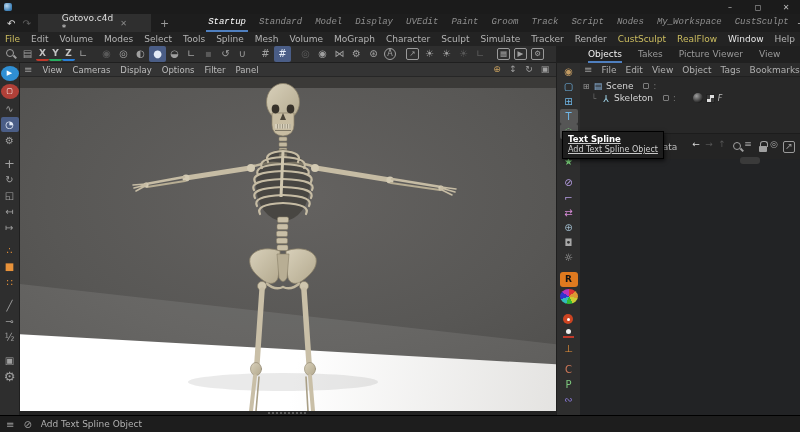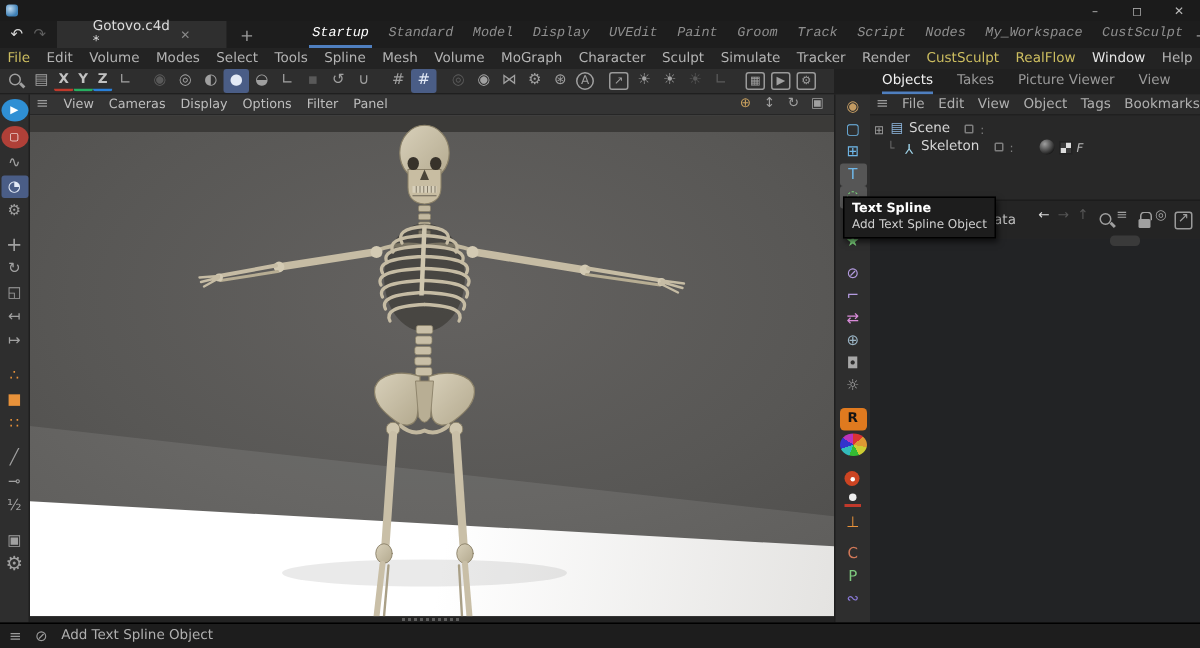--- a/index.html
+++ b/index.html
@@ -109,21 +109,21 @@
   .treeline{color:#6e6e6e;font-size:8px;width:8px;text-align:center;}
 
   .attrbar{position:absolute;left:0;top:70px;width:220px;height:26px;background:#242424;border-top:1px solid #1c1c1c;display:flex;align-items:center;}
   .attrtext{position:absolute;left:59px;top:8px;font-size:9px;color:#bdbdbd;}
   .attricons{margin-left:auto;display:flex;gap:1px;padding-right:3px;}
   .attricons .icn{width:12px;height:12px;font-size:9px;}
   .attrbody{position:absolute;left:0;top:96px;width:220px;height:256px;background:#222325;}
   .attr-pill{position:absolute;left:160px;top:94px;width:20px;height:7px;border-radius:3px;background:#3a3a3a;}
 
   
-  .tooltip{position:absolute;left:562px;top:131px;z-index:20;background:#1d1d1d;border:1px solid #000;box-shadow:1px 2px 4px rgba(0,0,0,.6);padding:2px 5px 3px 5px;white-space:nowrap;}
+  .tooltip{position:absolute;left:562px;top:131px;z-index:20;background:#1d1d1d;border:1px solid #000;box-shadow:1px 2px 4px rgba(0,0,0,.6);padding:2px 5px 3px 5px;white-space:nowrap;text-decoration:underline;}
   .tt-title{font-size:8.5px;font-weight:700;color:#fff;line-height:11px;}
   .tt-sub{font-size:8px;color:#cecece;line-height:10px;}
 
   
   .statusbar{position:absolute;left:0;top:415px;width:800px;height:17px;background:#1d1d1d;border-top:1px solid #000;display:flex;align-items:center;gap:9px;padding-left:6px;font-size:9px;color:#b0b0b0;}
   .sb-icn{color:#9a9a9a;font-size:10px;}
 </style>
 </head>
 <body>
 

